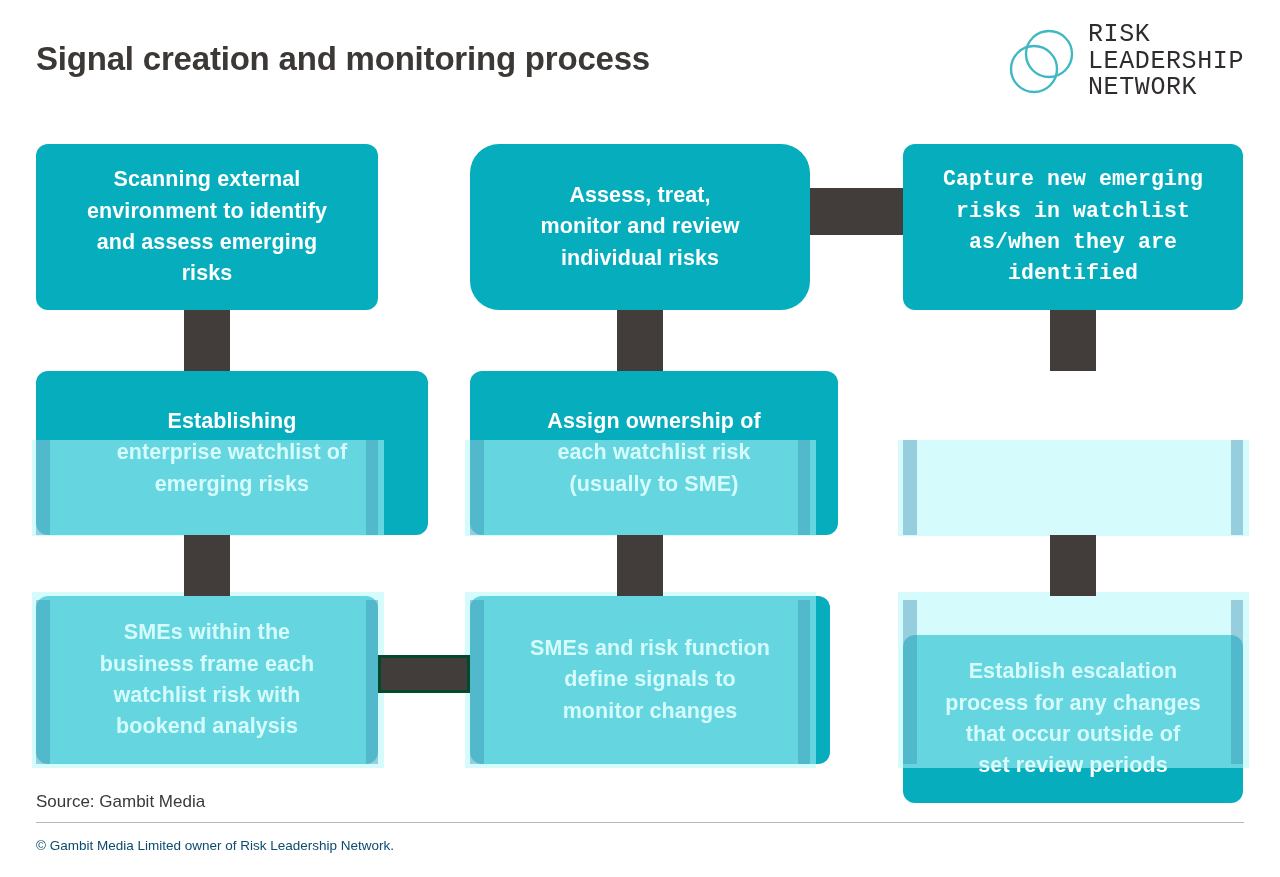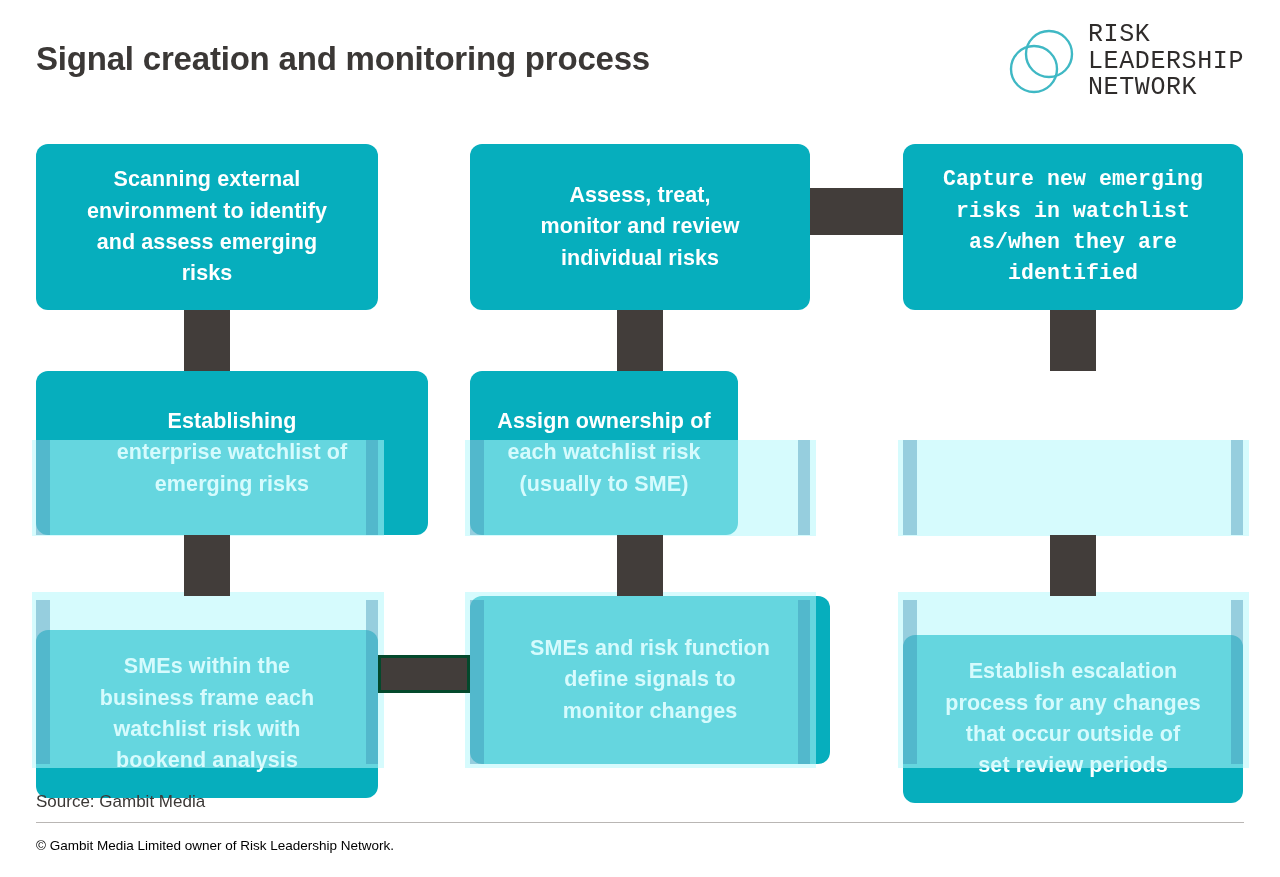--- a/index.html
+++ b/index.html
@@ -117,21 +117,21 @@
     top: 822px;
     width: 1208px;
     height: 1px;
     background: #b9b6b4;
   }
   #copyright-note {
     position: absolute;
     left: 36px;
     top: 838px;
     font-size: 13.5px;
-    color: #000000;
+    color: #0c4a6e;
     text-align: right;
   }
 </style>
 </head>
 <body>
 
 <div id="page-title">Signal creation and monitoring process</div>
 
 <div id="brand-logo">
   <span class="logo-mark">
@@ -146,36 +146,36 @@
     <span>NETWORK</span>
   </span>
 </div>
 
 <div id="flow-canvas">
 
   <div class="flow-box" style="left:36px; top:144px; width:342px; height:166px;">Scanning external
 environment to identify
 and assess emerging
 risks</div>
-  <div class="flow-box" style="left:470px; top:144px; width:340px; height:166px;">Assess, treat,
+  <div class="flow-box" style="left:470px; top:144px; width:340px; height:166px;border-radius:29px;">Assess, treat,
 monitor and review
 individual risks</div>
   <div class="flow-box" style="left:903px; top:144px; width:340px; height:166px;font-family:Liberation Mono, monospace;">Capture new emerging
 risks in watchlist
 as/when they are
 identified</div>
 
   <div class="flow-box" style="left:36px; top:371px; width:392px; height:164px;">Establishing
 enterprise watchlist of
 emerging risks</div>
-  <div class="flow-box" style="left:470px; top:371px; width:268px; height:164px;">Assign ownership of
+  <div class="flow-box" style="left:470px; top:371px; width:368px; height:164px;">Assign ownership of
 each watchlist risk
 (usually to SME)</div>
 
-  <div class="flow-box" style="left:36px; top:596px; width:342px; height:168px;margin-top:34px;">SMEs within the
+  <div class="flow-box" style="left:36px; top:596px; width:342px; height:168px;">SMEs within the
 business frame each
 watchlist risk with
 bookend analysis</div>
   <div class="flow-box" style="left:470px; top:596px; width:360px; height:168px;">SMEs and risk function
 define signals to
 monitor changes</div>
   <div class="flow-box" style="left:903px; top:596px; width:340px; height:168px;margin-top:39px;">Establish escalation
 process for any changes
 that occur outside of
 set review periods</div>

